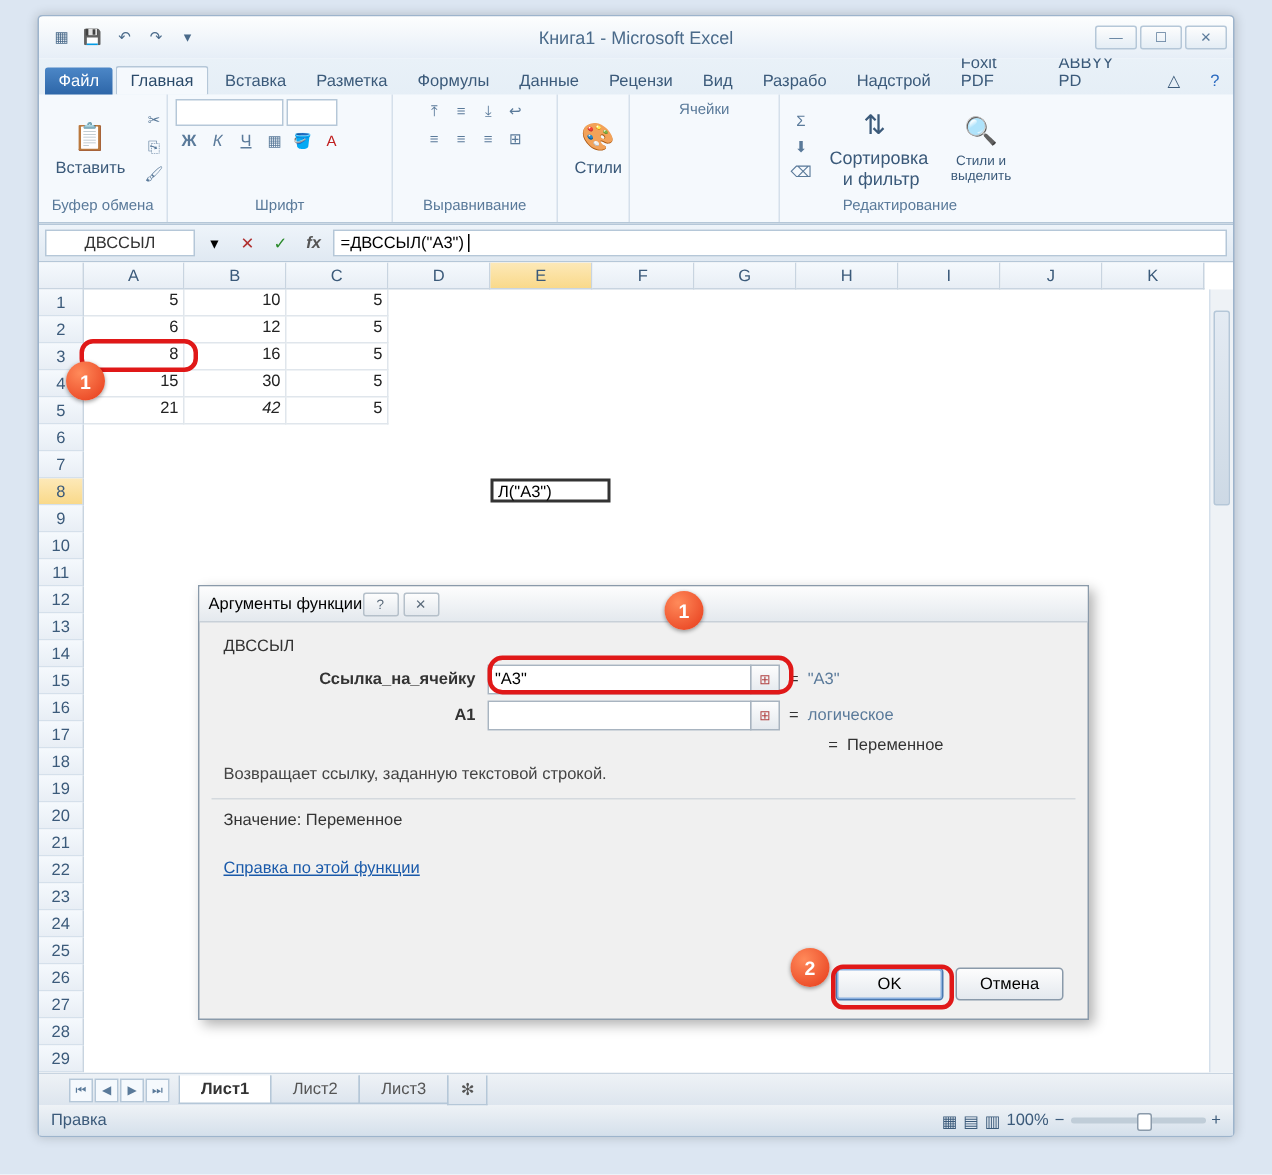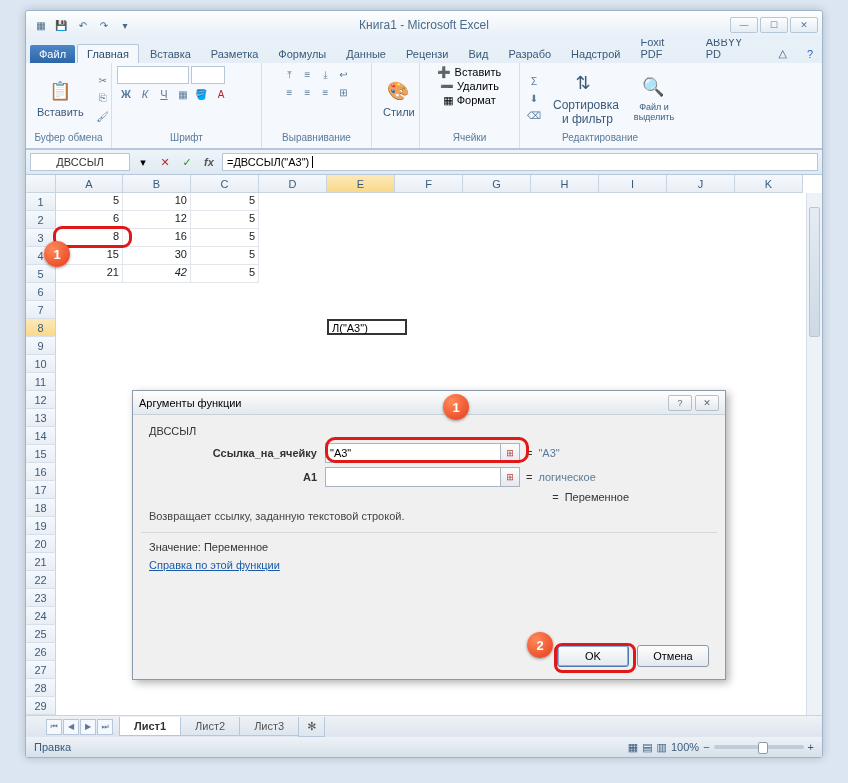--- a/index.html
+++ b/index.html
@@ -39,21 +39,21 @@
 .colhdr.sel{background:linear-gradient(#fde9b8,#f9d98a)}
 .rowhdrs{position:absolute;left:0;top:18px;width:30px}
 .rowhdr{height:18px;background:linear-gradient(#f5f9fd,#e8eef5);border-right:1px solid #c8d4e0;border-bottom:1px solid #d5e0eb;text-align:center;line-height:18px;color:#3b5a7a}
 .rowhdr.sel{background:linear-gradient(#fde9b8,#f9d98a)}
 .cells{position:absolute;left:30px;top:18px;right:0;bottom:0}
 .cell{position:absolute;width:68px;height:18px;border-right:1px solid #e0e6ec;border-bottom:1px solid #e0e6ec;text-align:right;padding:1px 3px;font-size:11px;color:#222}
 .active-cell{position:absolute;border:2px solid #333;background:#fff;text-align:left;padding:1px 3px;font-size:11px}
 .hl-a3{position:absolute;border:3px solid #e01818;border-radius:9px;pointer-events:none}
 .badge{position:absolute;width:26px;height:26px;border-radius:50%;background:radial-gradient(circle at 35% 30%,#ff8a5a,#e63a1a);color:#fff;font-weight:bold;display:flex;align-items:center;justify-content:center;font-size:13px;box-shadow:0 1px 3px rgba(0,0,0,.4);pointer-events:none}
 .dlg{position:absolute;left:132px;top:390px;width:594px;height:290px;background:#f0f0f0;border:1px solid #8a9aaa;box-shadow:3px 3px 8px rgba(0,0,0,.3)}
-.dlg .dtitle{height:24px;background:linear-gradient(#fdfdfd,#e4e9ee);display:flex;align-items:center;padding:0 6px;justify-content:space-between;border-bottom:1px solid #c8d0d8}
+.dlg .dtitle{height:24px;background:linear-gradient(#fdfdfd,#e4e9ee);display:flex;align-items:center;padding:0 6px;border-bottom:1px solid #c8d0d8}
 .dlg .dtitle .dbtns{display:flex;gap:3px}
 .dlg .dtitle .dbtns span{width:24px;height:16px;border:1px solid #b5c0ca;border-radius:2px;background:linear-gradient(#fdfdfd,#e4e9ee);display:inline-flex;align-items:center;justify-content:center;font-size:9px;color:#5a6a7a}
 .dlg .dbody{padding:10px 16px 8px 16px;color:#333}
 .frow{display:flex;align-items:center;margin:4px 0}
 .flbl{width:176px;text-align:right;padding-right:8px;font-weight:bold}
 .flbl.n{font-weight:bold}
 .finp{width:176px;height:20px;border:1px solid #a8b4c0;background:#fff;padding:2px 4px;font-size:11px}
 .finp-wrap{position:relative;display:flex;align-items:center}
 .rangebtn{width:20px;height:20px;border:1px solid #a8b4c0;background:linear-gradient(#fdfdfd,#e4e9ee);margin-left:-1px;display:flex;align-items:center;justify-content:center;font-size:9px;color:#b04040}
 .feq{margin:0 6px;color:#333}
@@ -167,41 +167,36 @@
       <div class="rgrp" style="width:48px">
         <div class="body">
             <div class="bigbtn">
               <div class="ic">🎨</div>
               <span>Стили</span>
             </div>
           </div>
         <div class="lbl">&nbsp;</div>
       </div>
       <div class="rgrp" style="width:100px">
-        <div class="body" style="flex-direction:column;gap:1px;font-size:10px">
-          <div><span>➕</span> <span>Вставить</span></div>
-          <div><span>➖</span> <span>Удалить</span></div>
-          <div><span>▦</span> <span>Формат</span></div>
-        </div>
         <div class="lbl">Ячейки</div>
       </div>
       <div class="rgrp" style="width:160px;border-right:none">
         <div class="body">
           <div style="display:flex;flex-direction:column;gap:1px">
             <span class="smico">Σ</span>
             <span class="smico">⬇</span>
             <span class="smico">⌫</span>
           </div>
           <div class="bigbtn">
               <div class="ic">⇅</div>
               <span style="font-size:12px;width:60px;text-align:right">Сортировка и фильтр</span>
             </div>
           <div class="bigbtn">
               <div class="ic">🔍</div>
-              <span style="font-size:9px;width:50px;text-align:center">Файл и выделить</span>
+              <span style="font-size:9px;width:50px;text-align:center">Стили и выделить</span>
             </div>
         </div>
         <div class="lbl">Редактирование</div>
       </div>
     </div>
   </div>
 
   <div class="fbar">
     <input class="namebox" value="ДВССЫЛ" style="">
     <span class="ic">▾</span>
@@ -342,21 +337,21 @@
     </div>
     <div class="frow" style="justify-content:flex-end;margin-right:80px">
       <span class="feq">=</span>
       <span>Переменное</span>
     </div>
     <div class="desc">Возвращает ссылку, заданную текстовой строкой.</div>
     <hr>
     <div style="display:flex;justify-content:space-between;align-items:center">
       <div>
         <div><span>Значение:</span> <span>Переменное</span></div>
-        <div class="helplink" style="margin-top:6px">Справка по этой функции</div>
+        <div class="helplink" style="margin-top:20px">Справка по этой функции</div>
       </div>
     </div>
     <div class="btns">
       <button class="btn ok">OK</button>
       <button class="btn">Отмена</button>
     </div>
   </div>
   <div class="hl-inp" style="left:192px;top:46px;width:204px;height:26px"></div>
   <div class="badge" style="left:310px;top:3px">1</div>
   <div class="hl-ok" style="left:421px;top:252px;width:82px;height:30px"></div>

